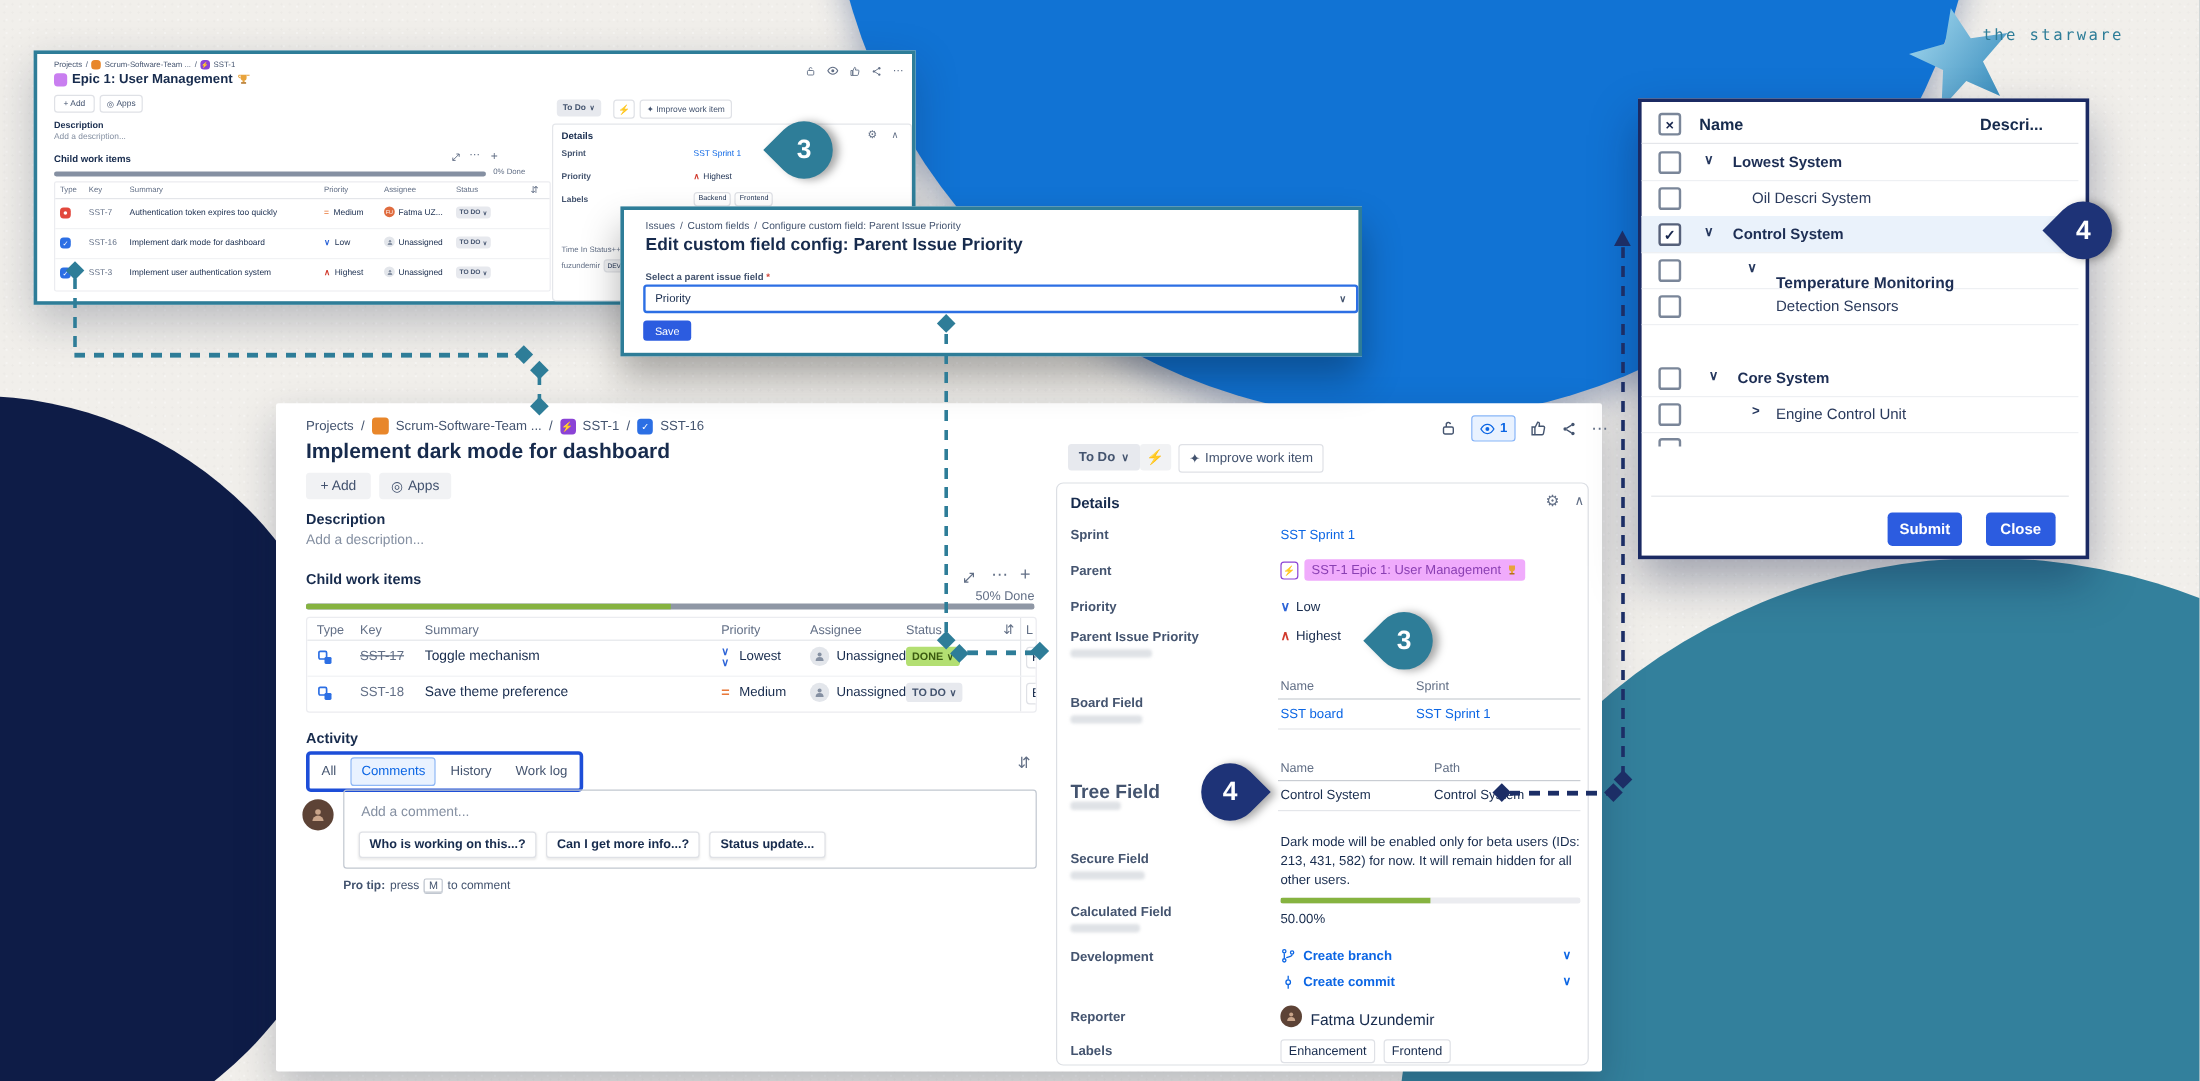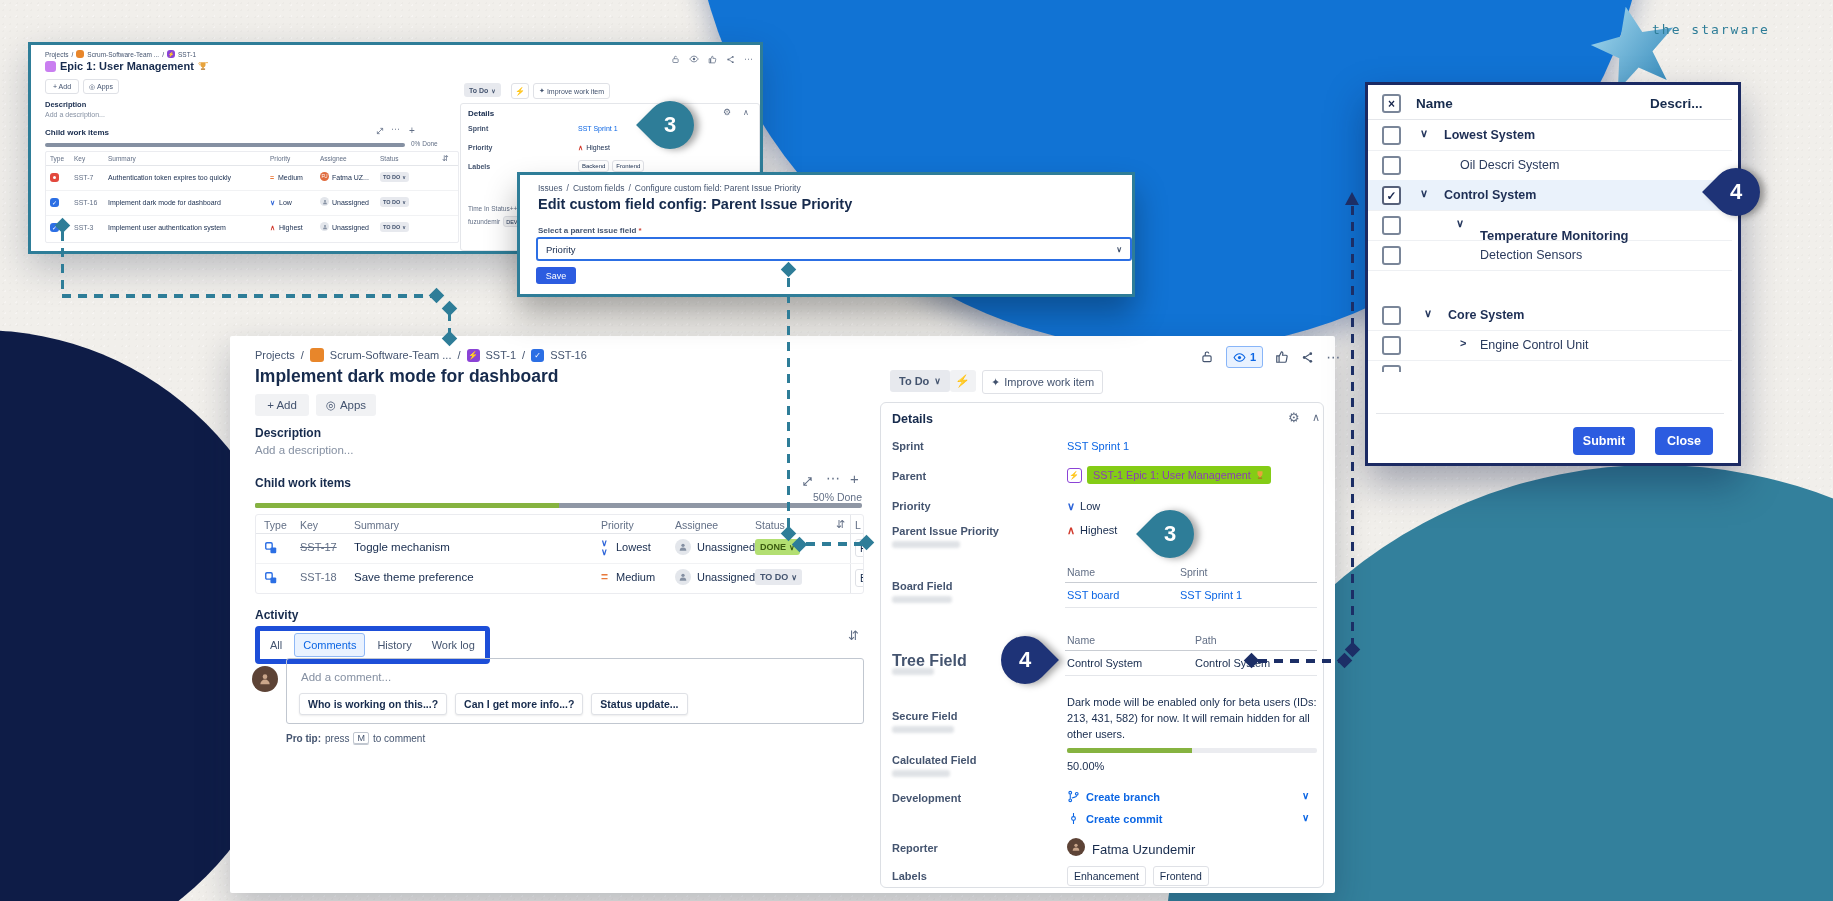--- a/index.html
+++ b/index.html
@@ -354,21 +354,21 @@
         <span class="a" style="left:441px;top:8px;font-size:11px;">Unassigned</span>
         <span class="a loz" style="left:499px;top:6px;height:16px;padding:0 5px;font-size:9px;">
             <span>TO DO</span>
             <span class="chev" style="margin-left:3px;font-size:8px;">∨</span>
           </span>
         <span class="a chip" style="left:599px;top:6px;height:16px;padding:0 4px;font-size:10.5px;">Back</span>
       </div>
     </div>
 
     <div class="a bold" style="left:25px;top:272px;font-size:12px;">Activity</div>
-    <div class="a" style="left:25px;top:290px;display:flex;gap:4px;align-items:center;border:5px solid #1d4ed8;border-radius:4px;padding:2px;">
+    <div class="a" style="left:25px;top:290px;display:flex;gap:4px;align-items:center;border:3px solid #1d4ed8;border-radius:4px;padding:2px;">
       <span class="tabchip">All</span>
       <span class="tabchip active">Comments</span>
       <span class="tabchip">History</span>
       <span class="tabchip">Work log</span>
     </div>
     <div class="a gray" style="left:618px;top:292px;font-size:13px;">⇵</div>
     <div class="a avatar" style="left:22px;top:330px;width:26px;height:26px;background:#5d4336;">
         <svg width="14" height="14" viewBox="0 0 24 24">
           <circle cx="12" cy="8" r="4" fill="#caa58a"></circle>
           <path d="M4 21a8 8 0 0 1 16 0z" fill="#caa58a"></path>
@@ -432,21 +432,21 @@
     <div class="a bold" style="left:662px;top:76px;font-size:12.5px;">Details</div>
     <div class="a gray" style="left:1058px;top:74px;font-size:13px;">⚙</div>
     <div class="a gray" style="left:1082px;top:75px;font-size:11px;">∧</div>
 
     <div class="a sb" style="left:662px;top:104px;font-size:11px;">Sprint</div>
     <div class="a link" style="left:837px;top:104px;font-size:11px;">SST Sprint 1</div>
 
     <div class="a sb" style="left:662px;top:134px;font-size:11px;">Parent</div>
     <div class="a" style="left:837px;top:130px;display:flex;gap:5px;align-items:center;">
       <span class="typeicon" style="width:13px;height:13px;background:#fff;border:1.5px solid #8b43d6;color:#8b43d6;font-size:8px;">⚡</span>
-      <span style="display:inline-flex;align-items:center;gap:4px;background:#84cc16;border-radius:3px;height:18px;padding:0 6px;font-size:10.8px;color:#8a3fb3;">
+      <span style="display:inline-flex;align-items:center;gap:4px;background:#f0abfc;border-radius:3px;height:18px;padding:0 6px;font-size:10.8px;color:#8a3fb3;">
         <span>SST-1 Epic 1: User Management</span>
         <svg width="10" height="10" viewBox="0 0 24 24">
             <path d="M6 3h12v6a6 6 0 0 1-12 0z" fill="#e8a33c"></path>
             <rect x="10" y="14" width="4" height="4" fill="#e8a33c"></rect>
             <rect x="7" y="18" width="10" height="3" fill="#b06f1f"></rect>
           </svg>
       </span>
     </div>
 
     <div class="a sb" style="left:662px;top:164px;font-size:11px;">Priority</div>

